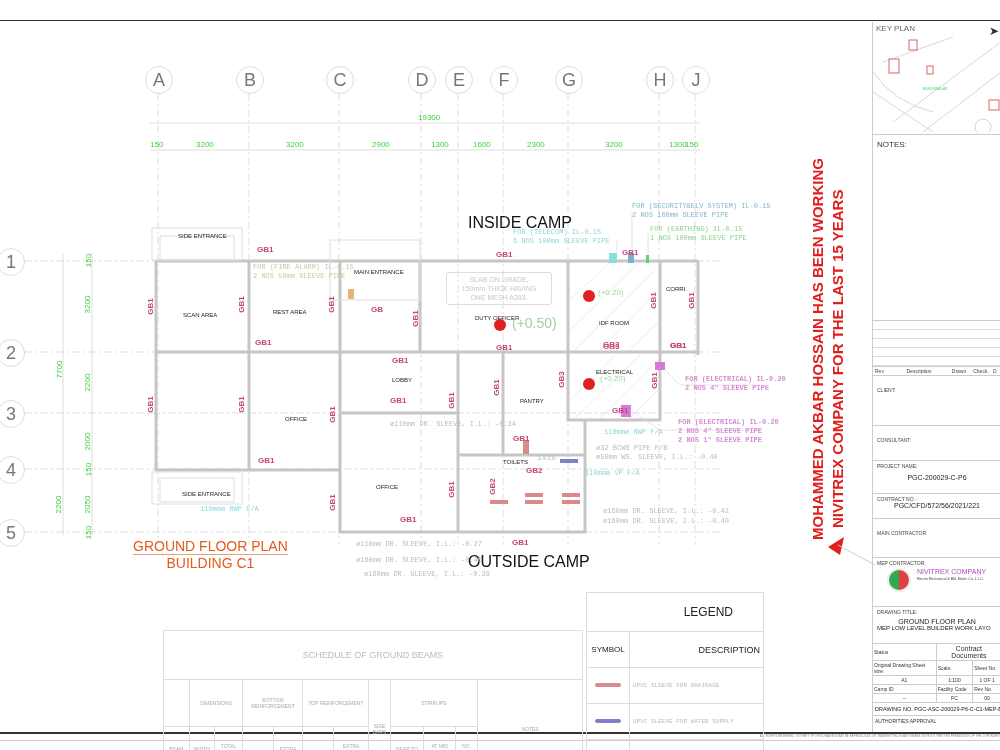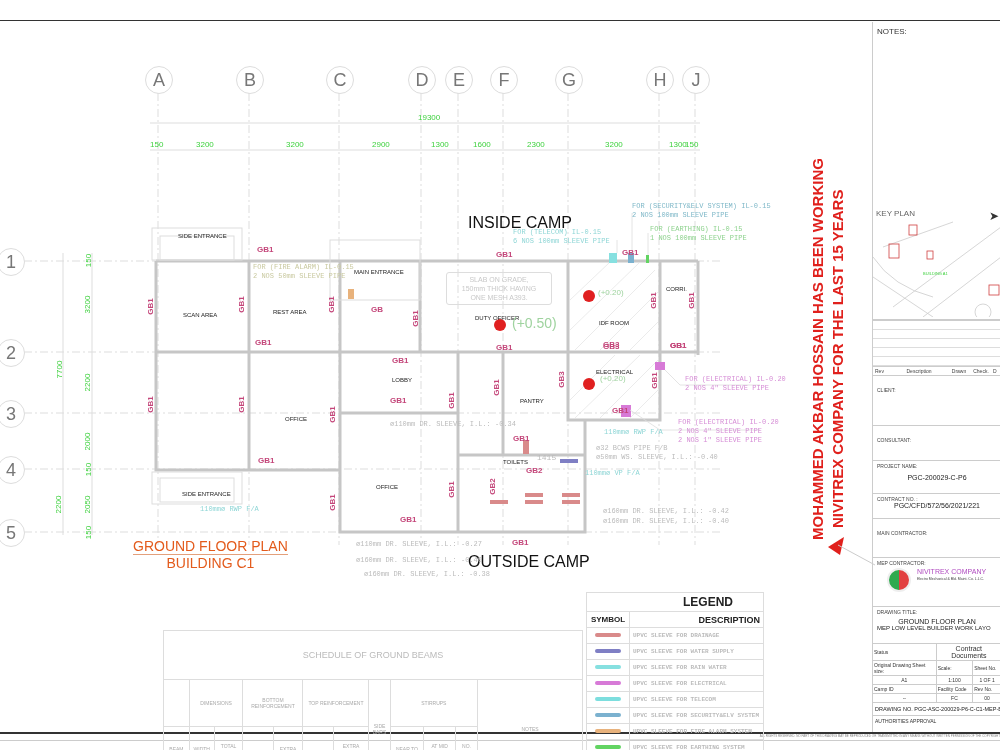--- a/index.html
+++ b/index.html
@@ -7,27 +7,27 @@
   .abs{position:absolute;}
   .grid-bubble{position:absolute;width:26px;height:26px;border:1px solid #ddd;border-radius:50%;text-align:center;line-height:26px;font-size:18px;color:#777;background:#fff;}
   .dim{position:absolute;font-size:8px;color:#3fd13f;}
   .dimv{position:absolute;font-size:8px;color:#3fd13f;transform:rotate(-90deg);transform-origin:center;}
   .gb{position:absolute;font-size:8px;color:#c4467a;font-weight:bold;}
   .gbv{position:absolute;font-size:8px;color:#c4467a;font-weight:bold;transform:rotate(-90deg);}
   .room{position:absolute;font-size:6px;color:#222;}
   .note{position:absolute;font-size:7px;color:#c9c9a0;font-family:"Liberation Mono",monospace;white-space:pre;line-height:9px;}
   .note-cyan{color:#8fd6d6;}
   .note-green{color:#8ed28e;}
-  .note-mag{color:#d68ed6;}
+  .note-mag{color:#d68ed6;font-weight:bold;}
   .note-grey{color:#bbb;}
   .note-teal{color:#7fb8c8;}
   .big{position:absolute;font-size:16px;color:#111;}
   table{border-collapse:collapse;}
   .sched td{border:1px solid #ddd;font-size:5px;color:#aaa;text-align:center;padding:16px 2px;height:14px;}
-  .legend td{border:1px solid #ddd;font-size:6px;color:#bbb;padding:0 3px;height:15px;font-family:"Liberation Mono",monospace;font-weight:bold;}
+  .legend td{border:1px solid #ddd;font-size:6px;color:#bbb;padding:10px 3px;height:15px;font-family:"Liberation Mono",monospace;}
   .tb{position:absolute;left:872px;width:128px;border-left:1px solid #ccc;}
   .tb-label{font-size:5px;color:#444;}
   .tb-val{font-size:7px;color:#222;text-align:center;}
   .swatch{display:inline-block;width:26px;height:4px;border-radius:2px;}
 </style>
 </head>
 <body>
 
 <div class="abs" style="left:0;top:20px;width:1000px;height:1px;background:#333;"></div>
 <div class="abs" style="left:0;top:732px;width:1000px;height:2px;background:#333;"></div>
@@ -378,21 +378,20 @@
 <div class="abs" style="left:808px;top:540px;transform-origin:0 0;transform:rotate(-90deg);width:420px;color:#e0201c;font-weight:bold;font-size:15px;line-height:20px;white-space:nowrap;">
   <div>MOHAMMED AKBAR HOSSAIN HAS BEEN WORKING</div>
   <div style="padding-left:12px;">NIVITREX COMPANY FOR THE LAST 15 YEARS</div>
 </div>
 <svg class="abs" style="left:820px;top:525px;" width="60" height="45">
   <polygon points="8,22 24,12 20,30" fill="#e0201c"></polygon>
   <line x1="18" y1="20" x2="55" y2="40" stroke="#ccc" stroke-width="1"></line>
 </svg>
 
 <div class="tb" style="top:22px;height:710px;">
-  <div style="font-size:8px;color:#333;padding:5px 4px;height:175px;">NOTES:</div>
   <div style="position:relative;height:112px;border-bottom:1px solid #ccc;">
     <div style="position:absolute;left:3px;top:2px;font-size:8px;color:#666;">KEY PLAN</div>
     <svg style="position:absolute;left:0;top:10px;" width="128" height="100">
       <g stroke="#ccc" fill="none" stroke-width="0.8">
         <line x1="0" y1="60" x2="60" y2="100"></line>
         <line x1="10" y1="30" x2="80" y2="5"></line>
         <line x1="20" y1="90" x2="128" y2="10"></line>
         <line x1="50" y1="100" x2="128" y2="40"></line>
         <circle cx="110" cy="95" r="8"></circle>
         <path d="M0,40 Q20,70 60,80"></path>
@@ -400,20 +399,21 @@
       <g stroke="#d04040" fill="none" stroke-width="0.8">
         <rect x="16" y="27" width="10" height="14"></rect>
         <rect x="36" y="8" width="8" height="10"></rect>
         <rect x="54" y="34" width="6" height="8"></rect>
         <rect x="116" y="68" width="10" height="10"></rect>
       </g>
     </svg>
     <div style="position:absolute;left:50px;top:64px;font-size:4px;color:#3fd13f;">BUILDING A1</div>
     <div style="position:absolute;right:2px;top:2px;font-size:12px;color:#333;">➤</div>
   </div>
+  <div style="font-size:8px;color:#333;padding:5px 4px;height:175px;">NOTES:</div>
 
   <div style="border-top:1px solid #ccc;">
     <div style="height:45px;background:repeating-linear-gradient(#fff 0 8px,#ddd 8px 9px);"></div>
     <div style="display:flex;font-size:5px;color:#444;border-top:1px solid #ccc;border-bottom:1px solid #ccc;height:8px;line-height:8px;">
       <span style="width:14px;padding-left:2px;">Rev</span>
       <span style="width:60px;text-align:center;">Description</span>
       <span style="width:20px;text-align:center;">Drawn</span>
       <span style="width:24px;text-align:center;">Check.</span>
       <span>D</span>
     </div>

